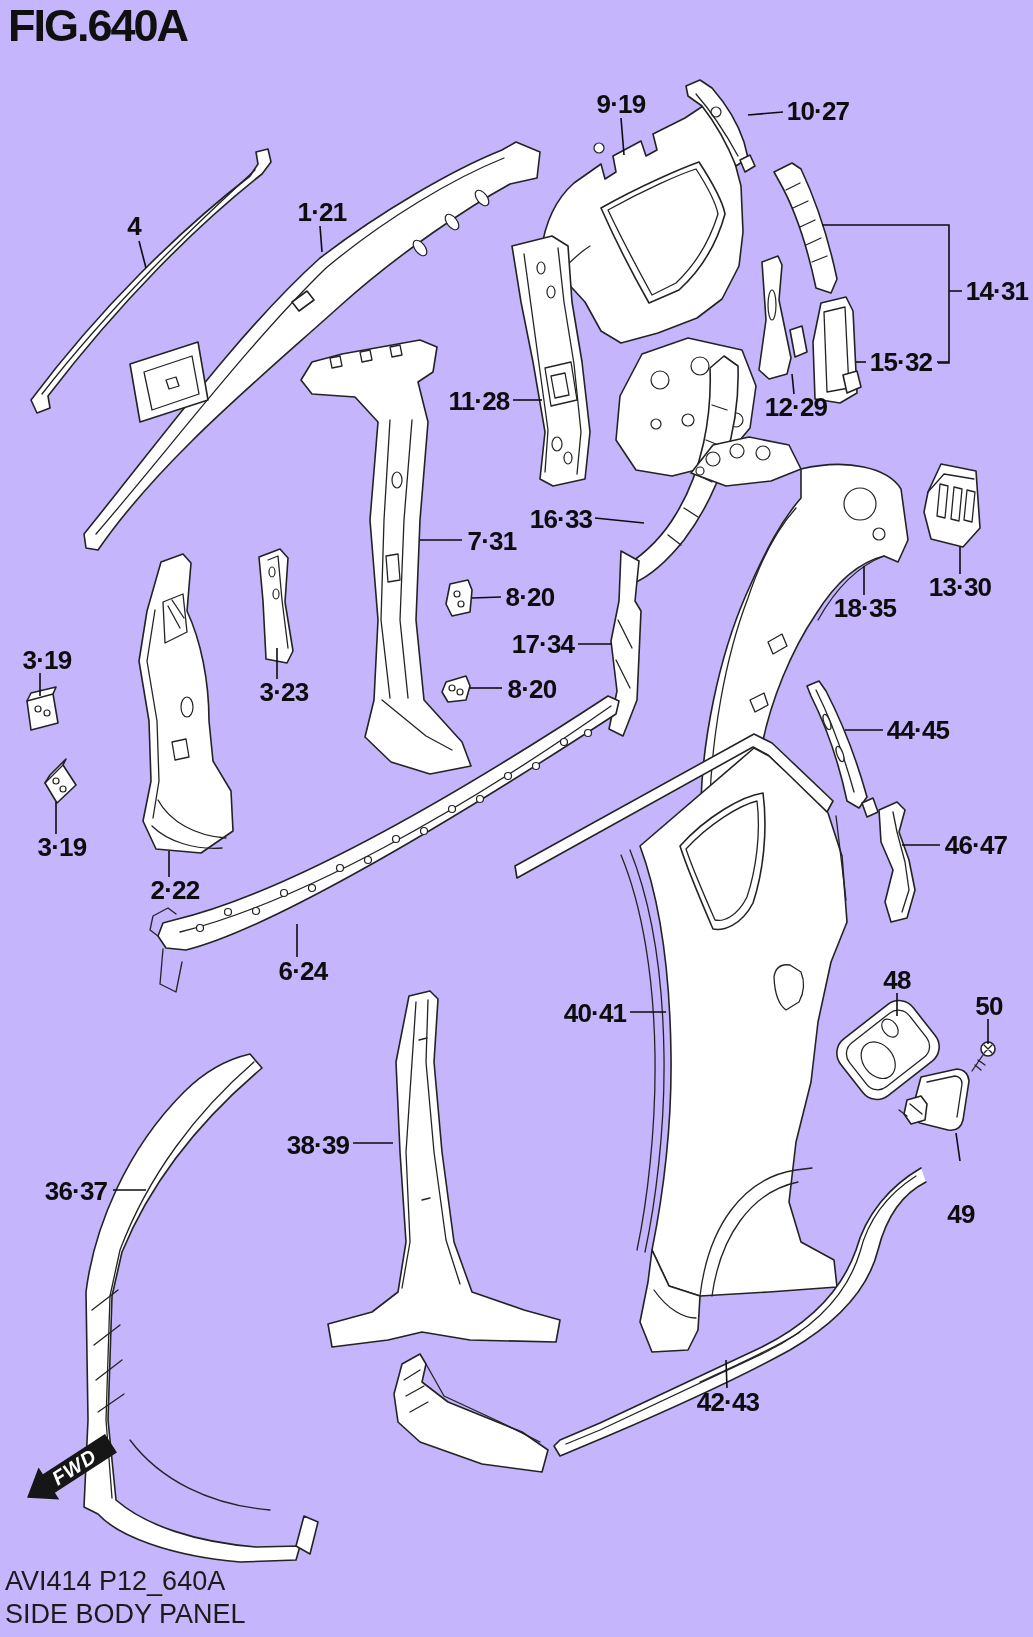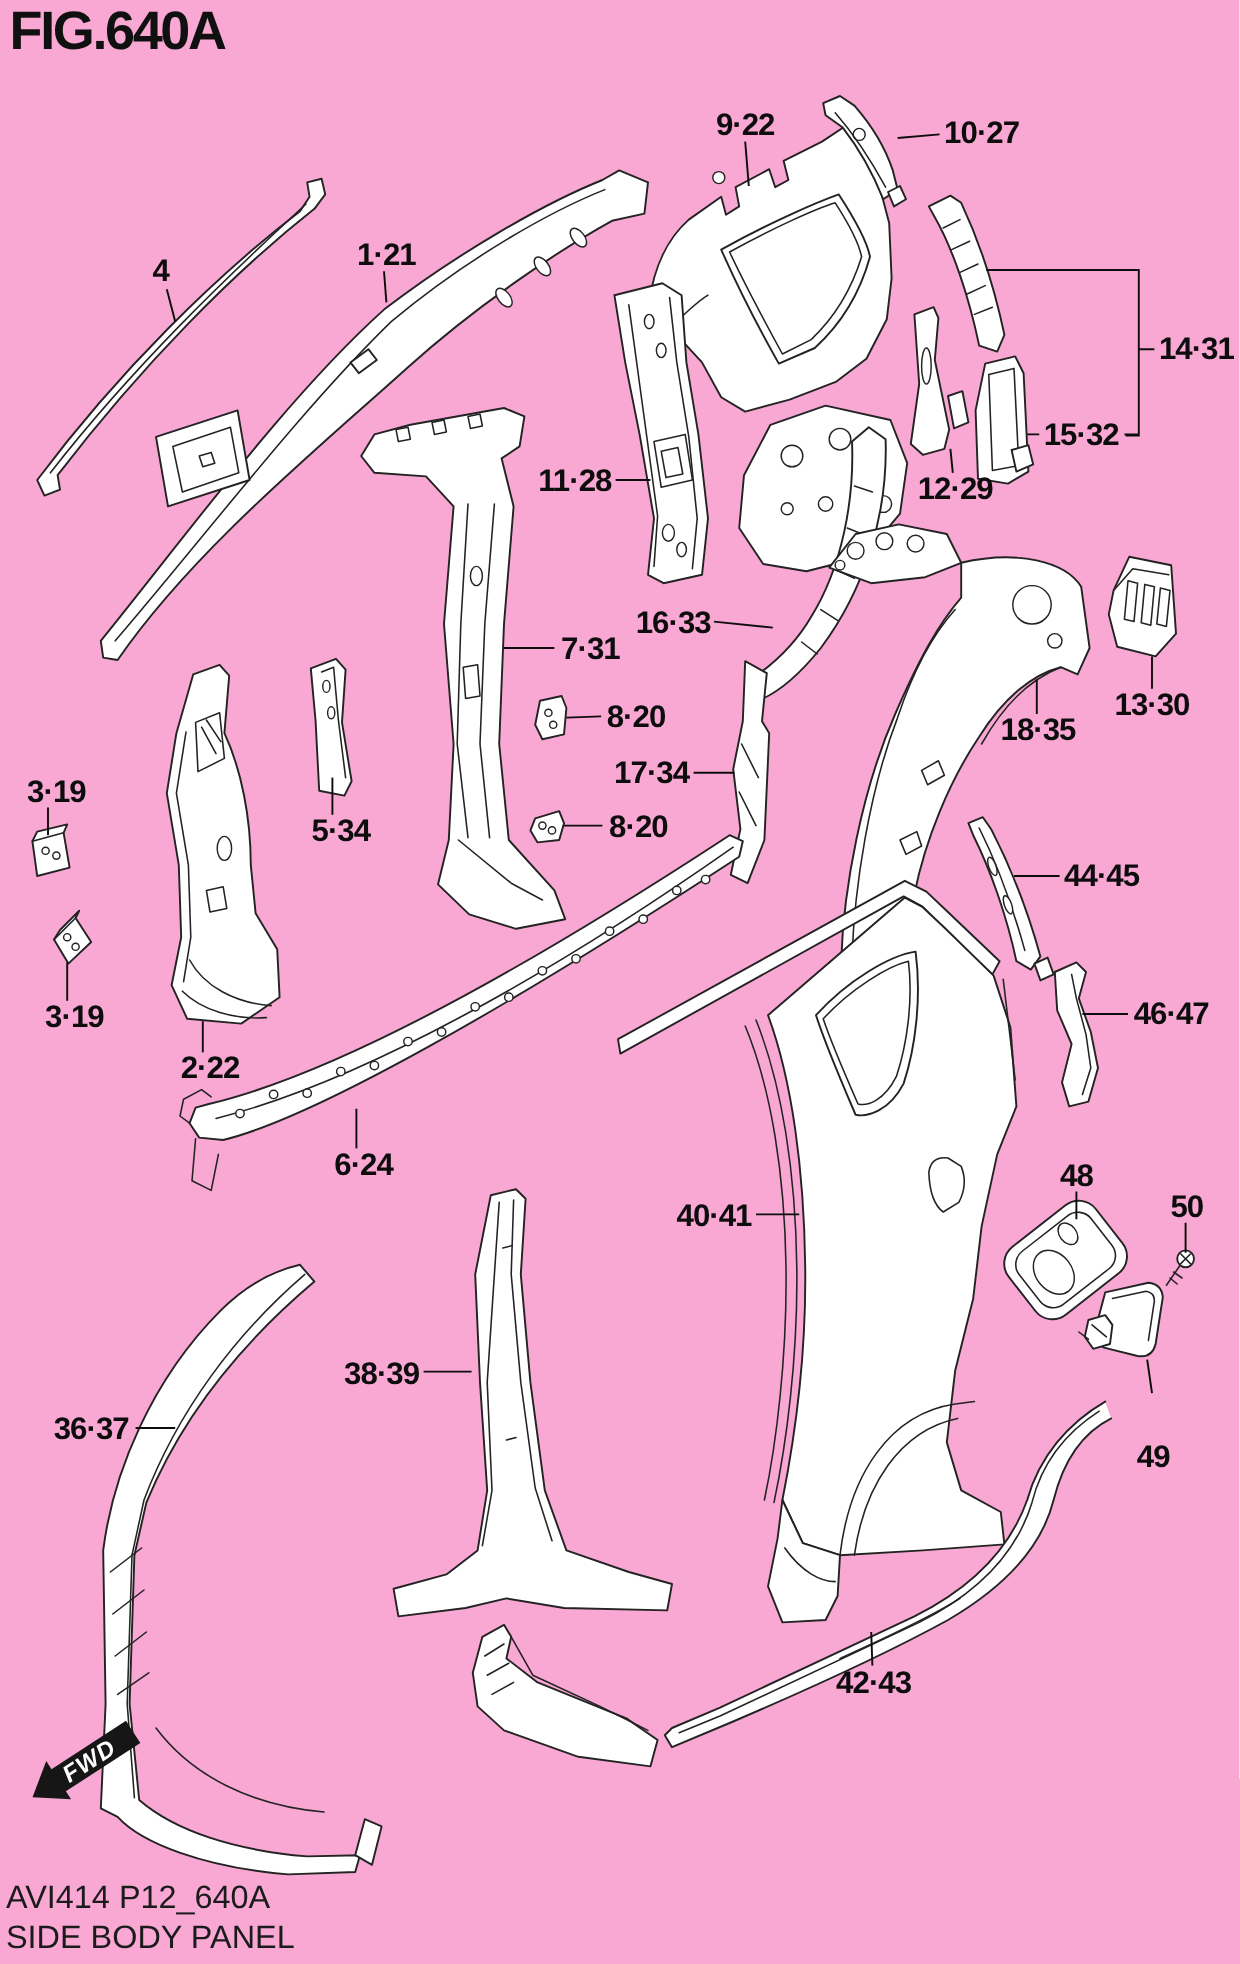--- a/index.html
+++ b/index.html
@@ -1,16 +1,16 @@
 <!DOCTYPE html>
 <html><head>
 <meta charset="utf-8">
 <style>
   html,body{margin:0;padding:0;background:#fff;}
-  #stage{position:relative;width:1033px;height:1637px;background:#f9a8d4;
+  #stage{position:relative;width:1033px;height:1637px;background:#c4b5fd;
          font-family:"Liberation Sans",sans-serif;overflow:hidden;}
   #art{position:absolute;left:0;top:0;}
   .p{stroke:#232323;stroke-width:1.6;fill:#fff;stroke-linejoin:round;stroke-linecap:round;}
   .l{stroke:#232323;stroke-width:1.3;fill:none;stroke-linejoin:round;stroke-linecap:round;}
   .h{stroke:#232323;stroke-width:1.2;fill:#fff;}
   .leader{stroke:#0d0d0d;stroke-width:1.6;fill:none;}
   .fig-title{position:absolute;left:8px;top:0px;font-size:45px;font-weight:800;
              letter-spacing:-2px;color:#101010;}
   .callout{position:absolute;transform:translate(-50%,-50%);font-size:26px;font-weight:700;
            letter-spacing:-0.8px;color:#0d0d0d;white-space:nowrap;}
@@ -307,32 +307,32 @@
         <polyline points="113,1190 146,1190" class="leader"></polyline>
         <polyline points="960,1161 956,1133" class="leader"></polyline>
         <polyline points="727,1388 726,1360" class="leader"></polyline>
       </g>
   </svg>
 
   <div class="footer" id="footer-code">AVI414 P12_640A</div>
   <div class="footer" id="footer-name">SIDE BODY PANEL</div>
 <div class="callout" style="left: 134px; top: 226px;">4</div>
     <div class="callout" style="left: 322px; top: 212px;">1·21</div>
-    <div class="callout" style="left: 621px; top: 104px;">9·22</div>
+    <div class="callout" style="left: 621px; top: 104px;">9·19</div>
     <div class="callout" style="left: 818px; top: 111px;">10·27</div>
     <div class="callout" style="left: 997px; top: 291px;">14·31</div>
     <div class="callout" style="left: 901px; top: 362px;">15·32</div>
     <div class="callout" style="left: 796px; top: 407px;">12·29</div>
     <div class="callout" style="left: 479px; top: 401px;">11·28</div>
     <div class="callout" style="left: 561px; top: 519px;">16·33</div>
     <div class="callout" style="left: 492px; top: 541px;">7·31</div>
     <div class="callout" style="left: 530px; top: 597px;">8·20</div>
     <div class="callout" style="left: 543px; top: 644px;">17·34</div>
     <div class="callout" style="left: 532px; top: 689px;">8·20</div>
-    <div class="callout" style="left: 284px; top: 692px;">5·34</div>
+    <div class="callout" style="left: 284px; top: 692px;">3·23</div>
     <div class="callout" style="left: 47px; top: 660px;">3·19</div>
     <div class="callout" style="left: 62px; top: 847px;">3·19</div>
     <div class="callout" style="left: 175px; top: 890px;">2·22</div>
     <div class="callout" style="left: 303px; top: 971px;">6·24</div>
     <div class="callout" style="left: 960px; top: 587px;">13·30</div>
     <div class="callout" style="left: 865px; top: 608px;">18·35</div>
     <div class="callout" style="left: 918px; top: 730px;">44·45</div>
     <div class="callout" style="left: 976px; top: 845px;">46·47</div>
     <div class="callout" style="left: 595px; top: 1013px;">40·41</div>
     <div class="callout" style="left: 897px; top: 980px;">48</div>

